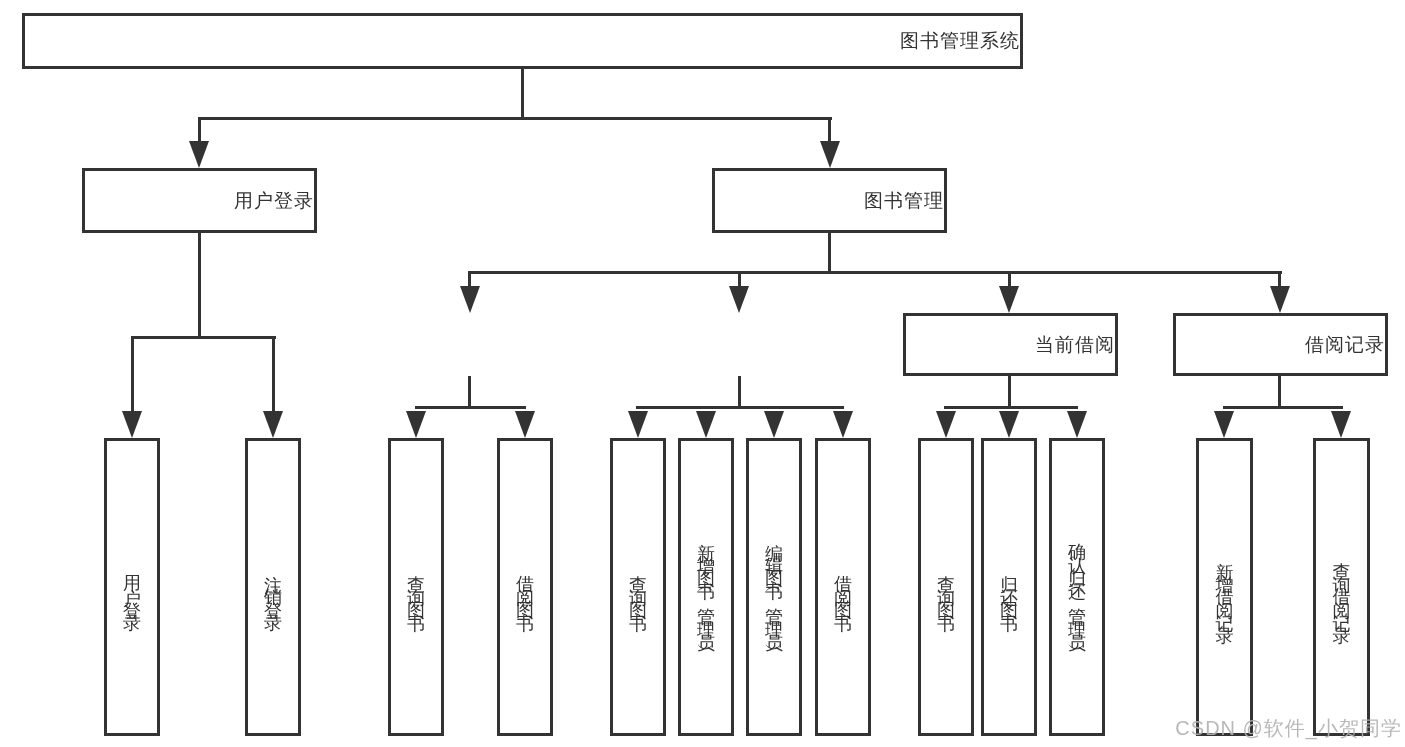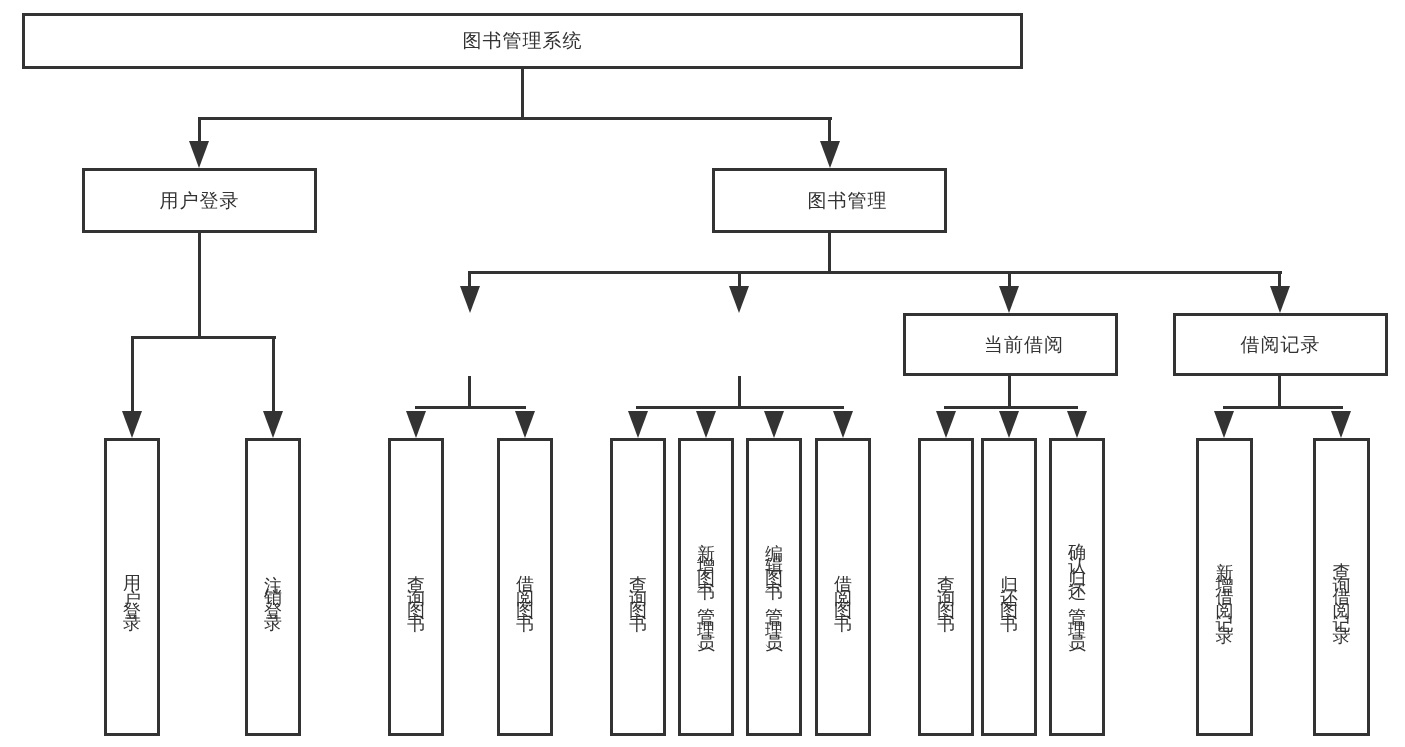--- a/index.html
+++ b/index.html
@@ -2,21 +2,21 @@
 <html><head>
 <meta charset="utf-8">
 <style>
   html,body{margin:0;padding:0;background:#ffffff;}
   #canvas{
     position:relative;width:1405px;height:747px;background:#ffffff;overflow:hidden;
     font-family:"Liberation Sans","DejaVu Sans",sans-serif;
   }
   .hbox{
     position:absolute;box-sizing:border-box;border:3px solid #333333;background:#ffffff;
-    display:flex;align-items:center;justify-content:center;
+    display:flex;align-items:center;justify-content:flex-end;
     font-size:19px;color:#333333;letter-spacing:1px;
   }
   .vbox{
     position:absolute;box-sizing:border-box;border:3px solid #333333;background:#ffffff;
     display:flex;align-items:center;justify-content:center;
   }
   .vtext{
     writing-mode:vertical-rl;text-orientation:mixed;white-space:nowrap;
     font-size:18px;line-height:1;letter-spacing:13px;color:#333333;
   }
@@ -140,14 +140,15 @@
   <div class="hline" style="left:944px;top:406px;width:134px;"></div>
   <div class="arrow" style="left:936px;top:411px;"></div>
   <div class="arrow" style="left:999px;top:411px;"></div>
   <div class="arrow" style="left:1067px;top:411px;"></div>
 
   <div class="vline" style="left:1278px;top:376px;height:31px;"></div>
   <div class="hline" style="left:1223px;top:406px;width:120px;"></div>
   <div class="arrow" style="left:1214px;top:411px;"></div>
   <div class="arrow" style="left:1331px;top:411px;"></div>
 
+  <div id="watermark">CSDN @软件_小贺同学</div>
 
 </div>
 
 </body></html>

